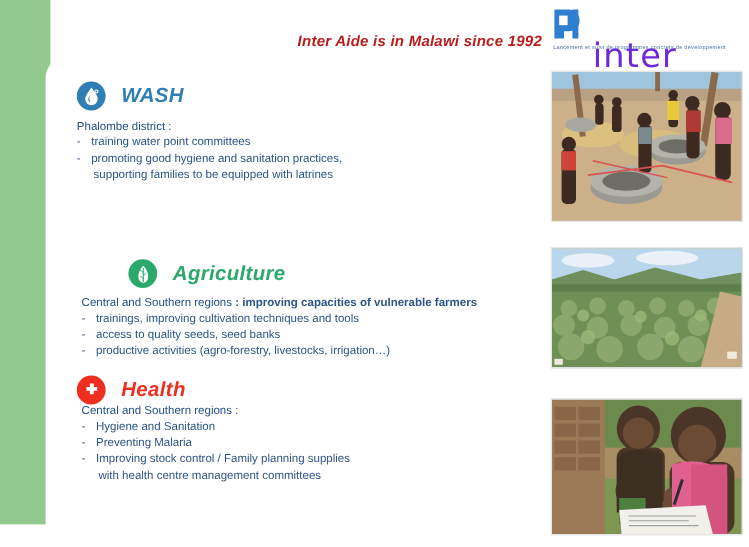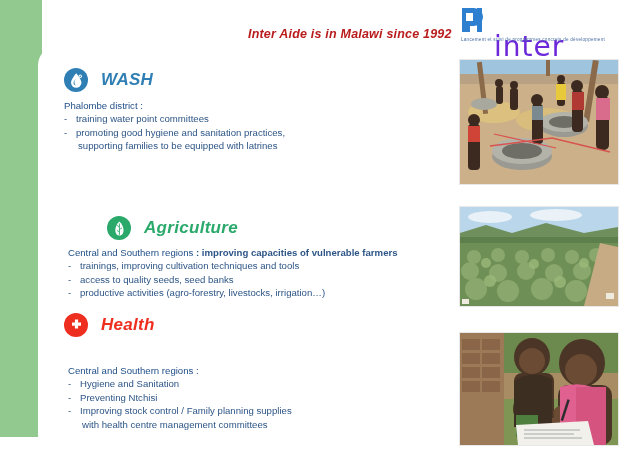--- a/index.html
+++ b/index.html
@@ -135,24 +135,24 @@
 
 <div class="section-header" style="left:64px;top:313px;">
   <div class="sec-icon" style="background:#ee2e1f;">
     <svg width="15" height="15" viewBox="0 0 15 15" aria-hidden="true">
       <path d="M5.9 1.6 h3.2 v2.9 h2.9 v3.2 h-2.9 v2.9 h-3.2 v-2.9 h-2.9 v-3.2 h2.9 Z" fill="#ffffff"></path>
     </svg>
   </div>
   <div class="sec-title" style="color:#ee2e1f;">Health</div>
 </div>
 
-<div class="body-block" style="left:68px;top:364px;">
+<div class="body-block" style="left:68px;top:336px;">
   <div><span class="lead">Central and Southern regions :</span></div>
   <div class="li"><span class="dash">-</span><span>Hygiene and Sanitation</span></div>
-  <div class="li"><span class="dash">-</span><span>Preventing Ntchisi</span></div>
+  <div class="li"><span class="dash">-</span><span>Preventing Malaria</span></div>
   <div class="li"><span class="dash">-</span><span>Improving stock control / Family planning supplies</span></div>
   <div class="li"><span class="cont"></span><span>with health centre management committees</span></div>
 </div>
 
 <div class="photo" style="left:459px;top:59px;width:158px;height:124px;">
   <svg width="158" height="124" viewBox="0 0 158 124" aria-hidden="true">
     <rect width="158" height="124" fill="#c8ad8a"></rect>
     <rect y="0" width="158" height="16" fill="#9fc4dd"></rect>
     <rect y="14" width="158" height="12" fill="#b9a183"></rect>
     <rect y="24" width="158" height="100" fill="#cbb089"></rect>

